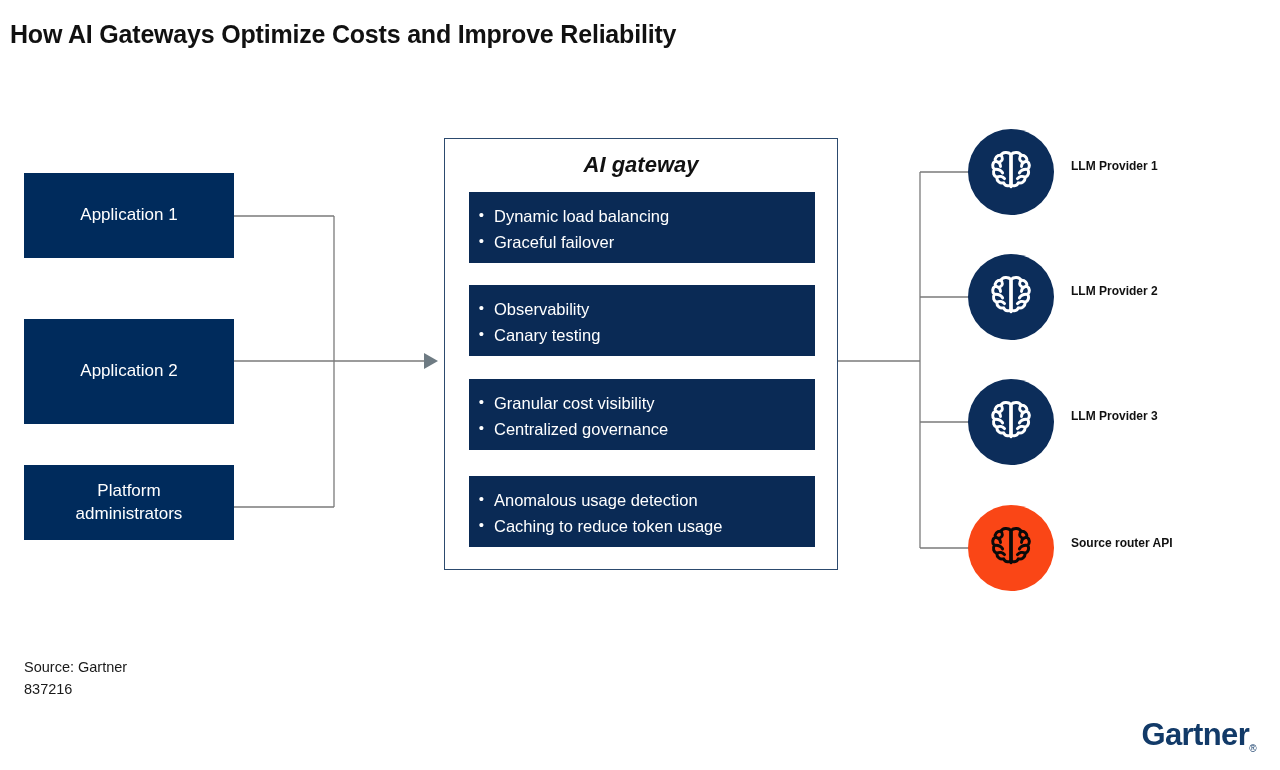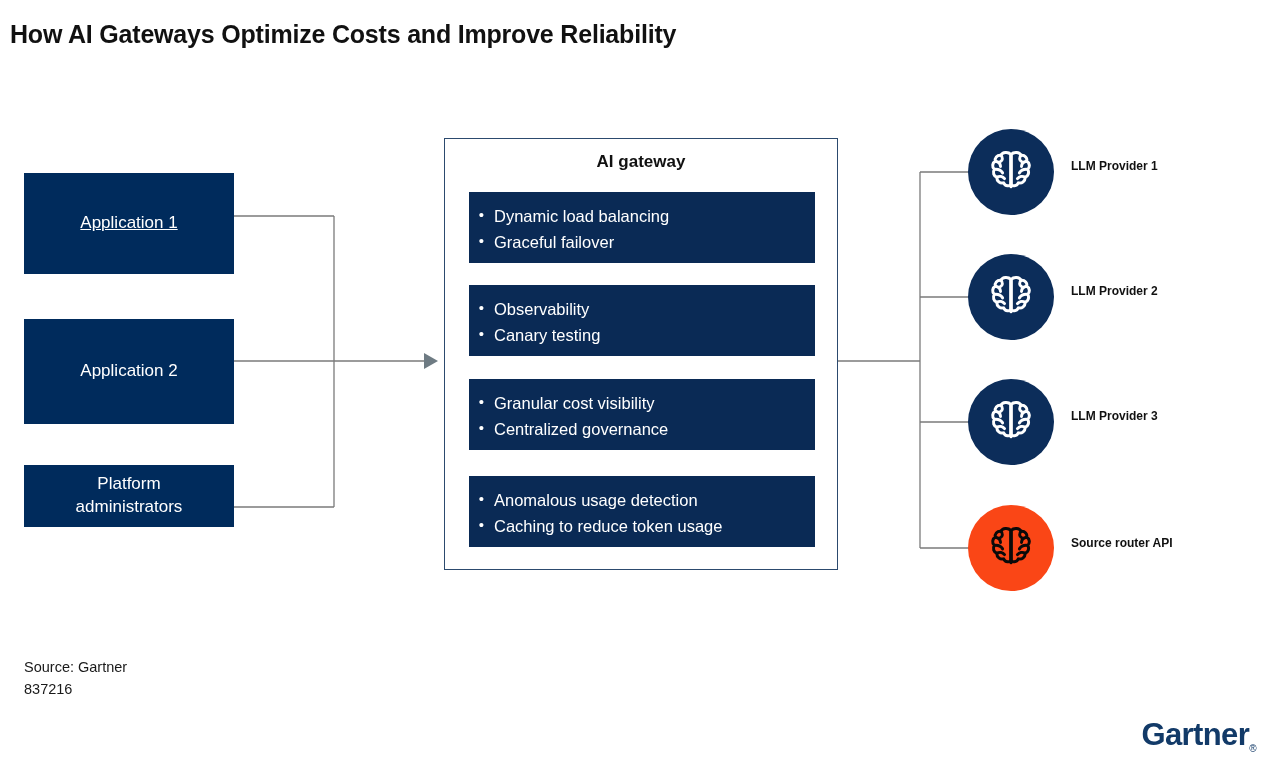--- a/index.html
+++ b/index.html
@@ -19,32 +19,32 @@
 
   
   .wires{position:absolute;left:0;top:0;width:1280px;height:770px;pointer-events:none;}
 
   
   .src-box{
     position:absolute;width:210px;background:#002B5C;color:#ffffff;
     display:flex;align-items:center;justify-content:center;text-align:center;
     font-size:17px;line-height:1.35;font-weight:normal;
   }
-  #src-app-1{left:24px;top:173px;height:101px;text-decoration:underline;}
+  #src-app-1{left:24px;top:173px;height:85px;}
   #src-app-2{left:24px;top:319px;height:105px;}
-  #src-platform-admins{left:24px;top:465px;height:62px;}
+  #src-platform-admins{left:24px;top:465px;height:75px;}
 
   
   #gateway-panel{
     position:absolute;left:444px;top:138px;width:394px;height:432px;
     background:#ffffff;border:1.5px solid #2c4a6e;box-sizing:border-box;
   }
   #gateway-title{
     position:absolute;left:0;right:0;top:13px;text-align:center;
-    font-size:17px;font-weight:bold;color:#111111;
+    font-size:22px;font-weight:bold;color:#111111;font-style:italic;
   }
   .feature-box{
     position:absolute;left:24px;width:346px;background:#0A2A55;
     box-sizing:border-box;padding:11px 0 11px 0;
   }
   #feature-box-0{top:53px;height:71px;}
   #feature-box-1{top:146px;height:71px;}
   #feature-box-2{top:240px;height:71px;}
   #feature-box-3{top:337px;height:71px;}
   .feature-row{

